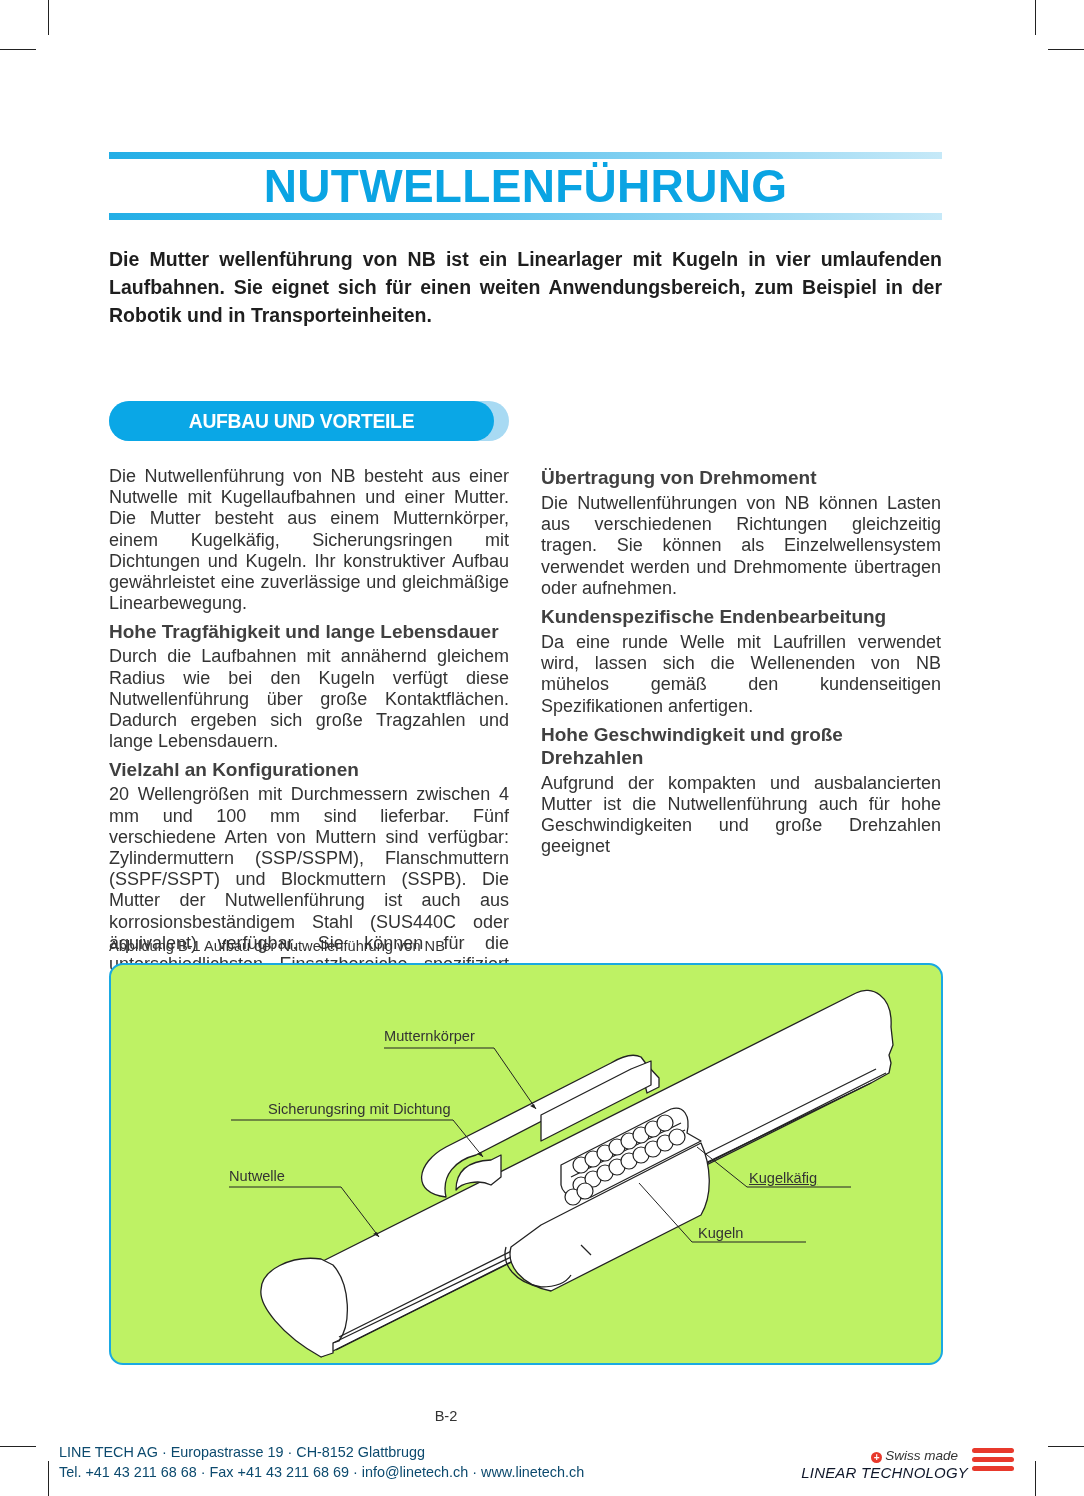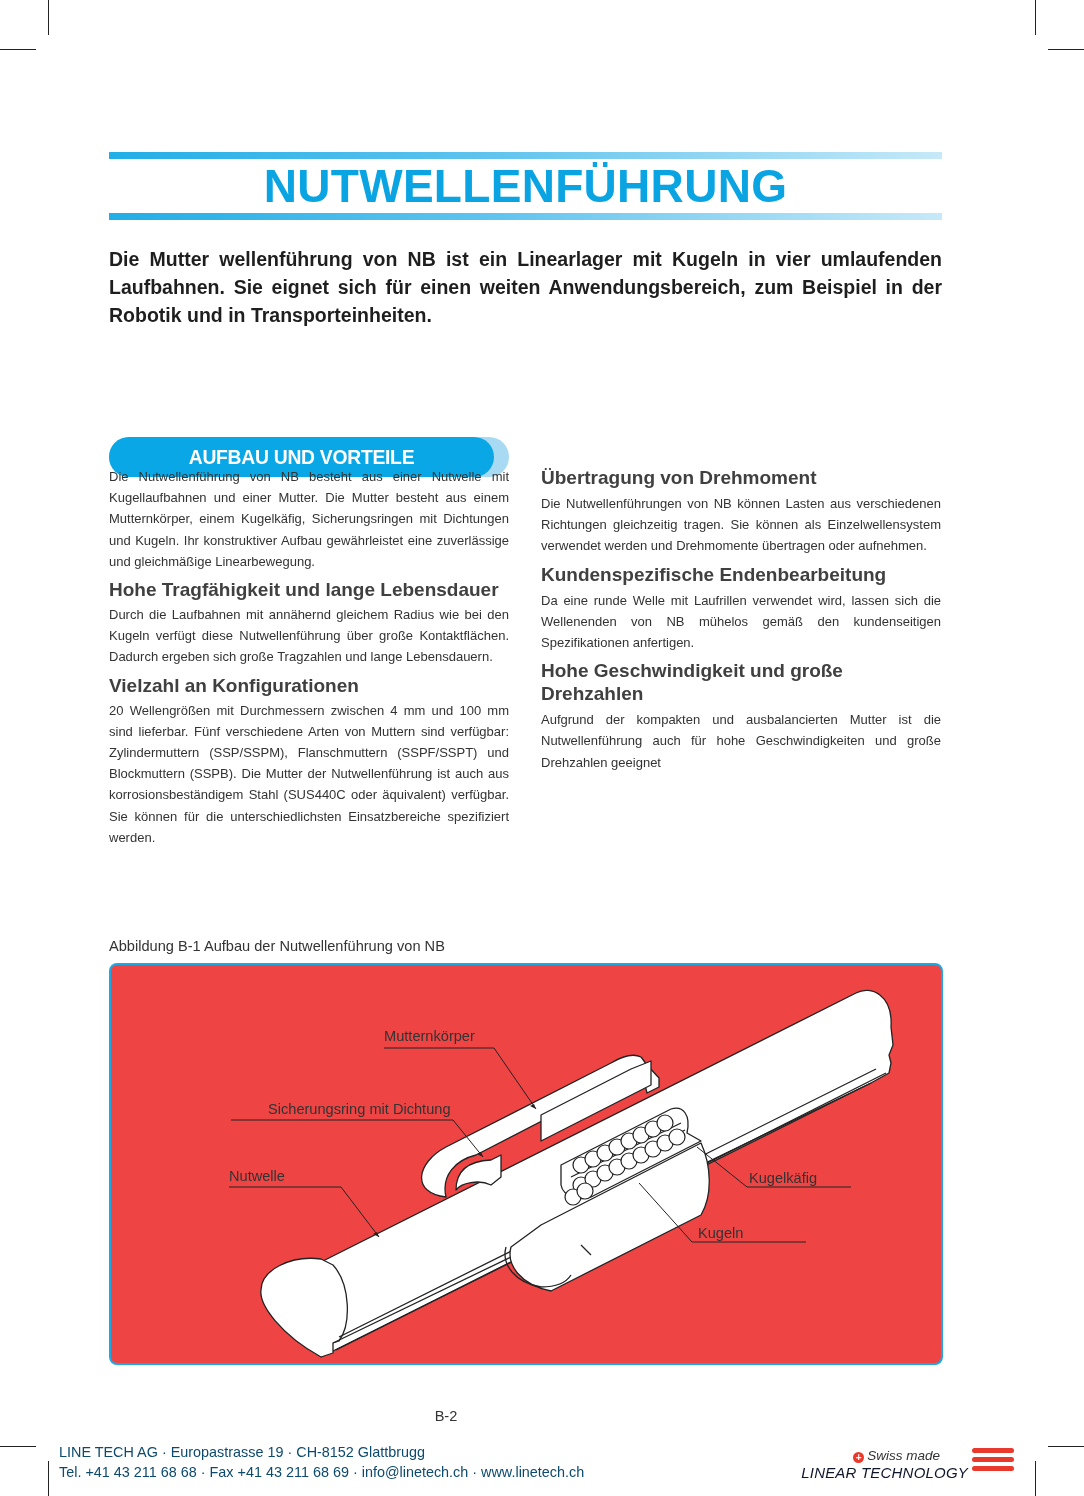--- a/index.html
+++ b/index.html
@@ -18,50 +18,50 @@
     .page-title { position: absolute; left: 0; right: 0; top: 8px; text-align: center;
                   font-size: 46px; font-weight: bold; color: #0aa4e3; letter-spacing: 0.3px;
                   line-height: 52px; }
 
     
     .intro { position: absolute; left: 109px; top: 245px; width: 833px;
              font-size: 19.5px; font-weight: bold; line-height: 28px; color: #1e1e1e;
              text-align: justify; }
 
     
-    .pill-wrap { position: absolute; left: 109px; top: 401px; width: 400px; height: 40px; margin-top: 36px; }
+    .pill-wrap { position: absolute; left: 109px; top: 401px; width: 400px; height: 40px; }
     .pill-shadow { position: absolute; left: 0; top: 0; width: 400px; height: 40px;
                    border-radius: 20px; background: #a8daf3; }
     .pill { position: absolute; left: 0; top: 0; width: 385px; height: 40px;
             border-radius: 20px; background: #0aa7e6; }
     .pill-label { position: absolute; left: 0; width: 385px; top: 0; line-height: 40px;
                   text-align: center; color: #fff; font-weight: bold; font-size: 21px;
                   letter-spacing: -0.3px; transform: scaleX(0.92); }
 
     
     .col { position: absolute; top: 466px; width: 400px; }
     .col.left { left: 109px; }
     .col.right { left: 541px; top: 466px; }
-    .col p { margin: 0; font-size: 13px; line-height: 21.2px; color: #333; text-align: justify; }
+    .col p { margin: 0; font-size: 18px; line-height: 21.2px; color: #333; text-align: justify; }
     .col h3 { margin: 0; font-size: 19px; font-weight: bold; color: #404040; line-height: 23px; }
     .col .gap { height: 6px; }
 
     
     .fig-caption { position: absolute; left: 109px; top: 938px; font-size: 14.6px; color: #333; }
     .fig-box { position: absolute; left: 109px; top: 963px; width: 830px; height: 398px;
-               border: 2px solid #1aa9e2; border-radius: 8px; background: #ef4444; }
+               border: 2px solid #1aa9e2; border-radius: 14px; background: #bef264; }
     .fig-svg { position: absolute; left: 0; top: 0; }
     .callout { position: absolute; font-size: 14.6px; color: #333; white-space: nowrap; }
 
     
     .page-num { position: absolute; left: 0; width: 892px; top: 1408px; text-align: center;
                 font-size: 14.6px; color: #333; }
     .footer-line { position: absolute; left: 59px; font-size: 14.4px; color: #0c4a6e; white-space: nowrap; }
     .logo { position: absolute; left: 780px; top: 1448px; width: 240px; height: 36px; }
-    .swiss { position: absolute; right: 80px; top: 0; font-size: 13.5px; font-style: italic; color: #333; }
+    .swiss { position: absolute; right: 62px; top: 0; font-size: 13.5px; font-style: italic; color: #333; }
     .swiss-dot { display: inline-block; width: 11px; height: 11px; border-radius: 50%; background: #e8392c;
                  color: #fff; font-size: 10px; line-height: 11px; text-align: center; font-style: normal;
                  vertical-align: -1px; margin-right: 3px; font-weight: bold; }
     .lt { position: absolute; right: 52px; top: 16px; font-size: 15px; font-style: italic; color: #0f172a; letter-spacing: 0.2px; }
     .bars { position: absolute; right: 6px; top: 0; width: 42px; }
     .bar { height: 5px; background: #e8392c; border-radius: 3px; margin-bottom: 4px; }
   </style>
 </head>
 <body>
 
@@ -173,21 +173,21 @@
     </g>
     <g fill="#222">
       <path d="M425 144 l-6 -3 l4 -2 z"></path>
       <path d="M372 192 l-6 -3 l4 -2 z"></path>
       <path d="M268 272 l-6 -3 l4 -2 z"></path>
     </g>
   </svg>
   <div class="callout" style="left:273px;top:63px;">Mutternkörper</div>
   <div class="callout" style="left:120px;top:136px;margin-left:37px;">Sicherungsring mit Dichtung</div>
   <div class="callout" style="left:118px;top:203px;">Nutwelle</div>
-  <div class="callout" style="left:638px;top:205px;">Kugelkäfig</div>
+  <div class="callout" style="left:638px;top:205px;text-decoration:underline;">Kugelkäfig</div>
   <div class="callout" style="left:587px;top:260px;">Kugeln</div>
 </div>
 
 <div class="page-num">B-2</div>
 <div class="footer-line" style="top:1444px;">LINE TECH AG  ·  Europastrasse 19  ·  CH-8152 Glattbrugg</div>
 <div class="footer-line" style="top:1464px;">Tel. +41 43 211 68 68  ·  Fax +41 43 211 68 69  ·  info@linetech.ch  ·  www.linetech.ch</div>
 
 <div class="logo">
   <div class="swiss">
     <span class="swiss-dot">+</span><span>Swiss made</span>

